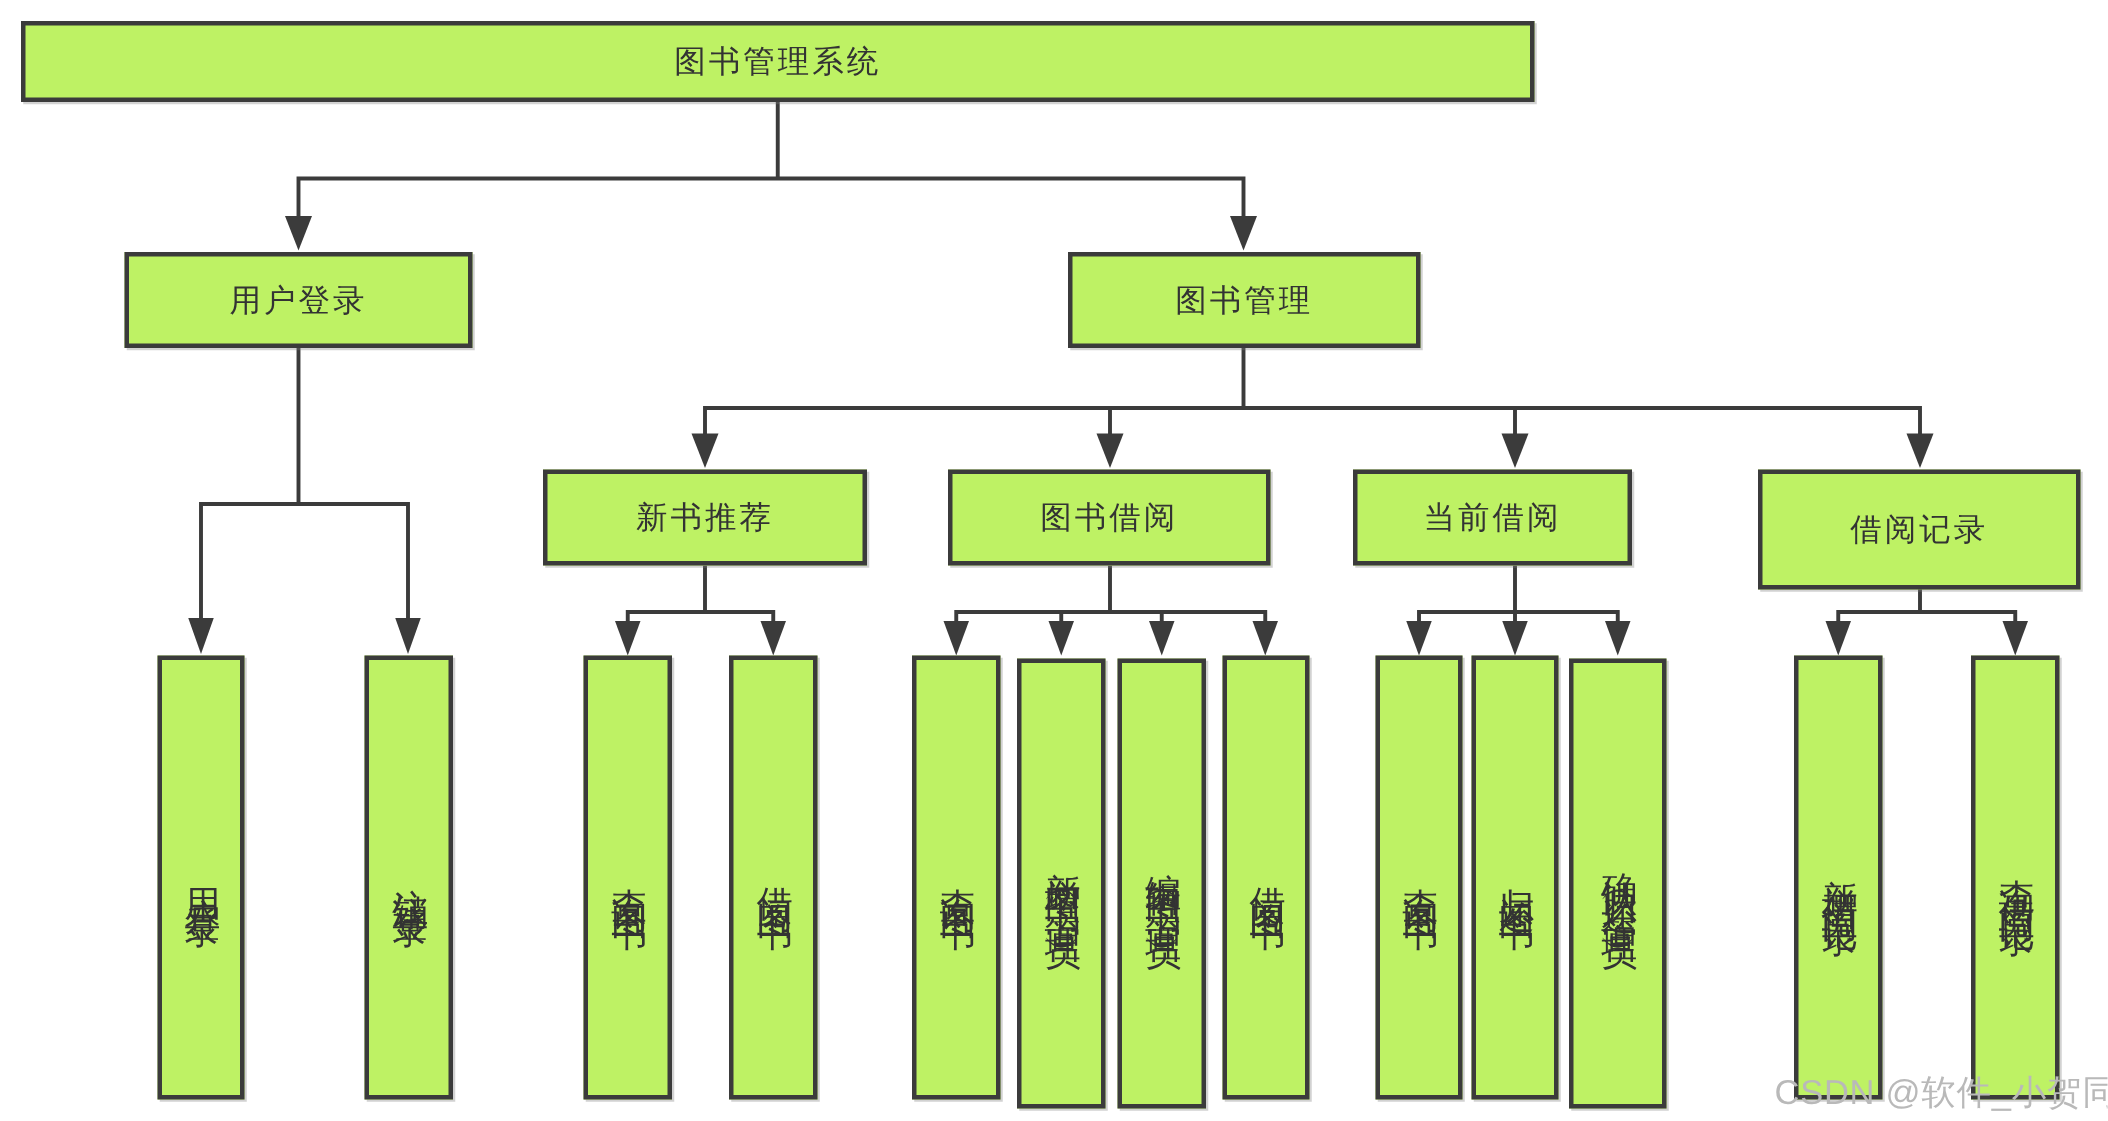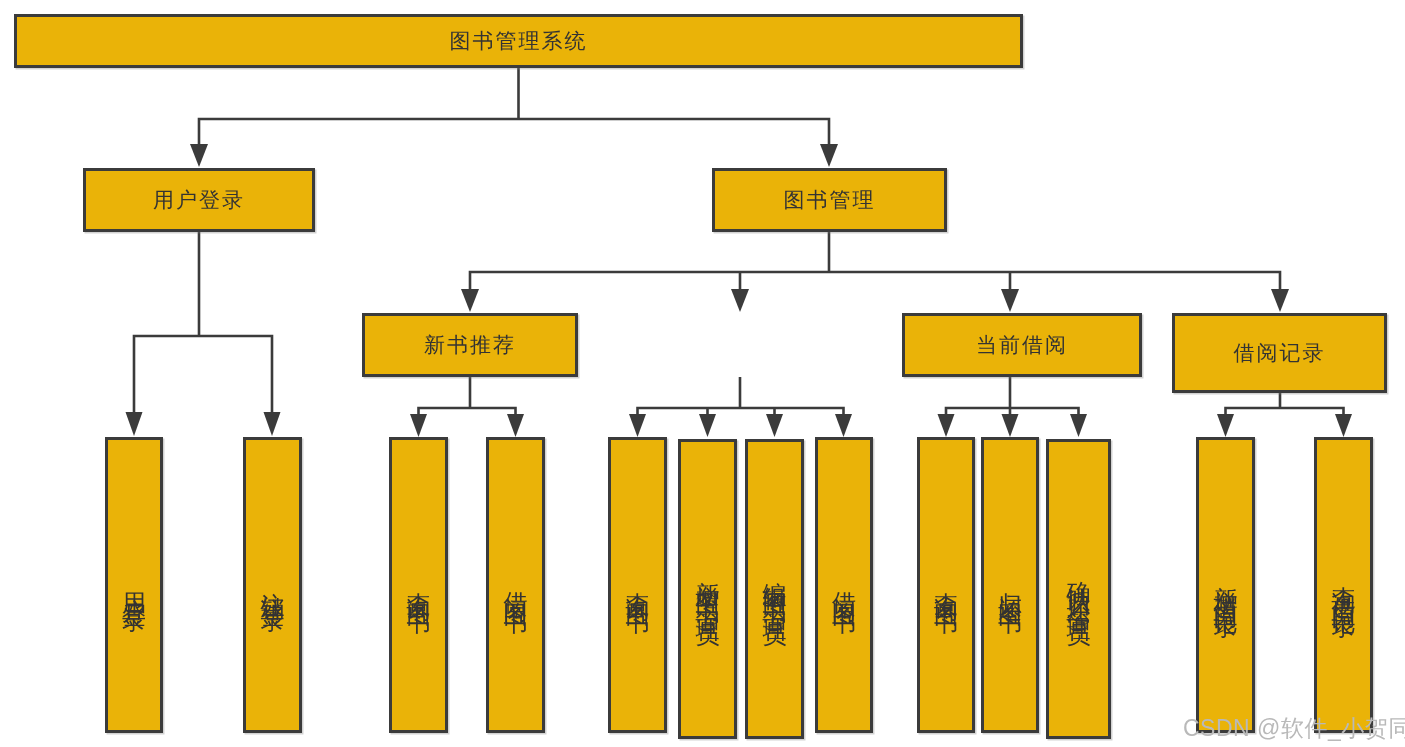--- a/index.html
+++ b/index.html
@@ -20,21 +20,21 @@
   #connectors {
     position: absolute;
     left: 0;
     top: 0;
     z-index: 1;
   }
   .node {
     position: absolute;
     box-sizing: border-box;
     border: 3px solid #3b3b3b;
-    background: #eab308;
+    background: #bef264;
     display: flex;
     align-items: center;
     justify-content: center;
     color: #333333;
     z-index: 2;
     box-shadow: 1.5px 1.5px 0 rgba(125,125,125,0.35);
   }
   .hbox {
     font-size: 21px;
     letter-spacing: 2px;
@@ -104,21 +104,22 @@
       <polygon points="1335,414 1352,414 1343.5,437"></polygon>
     </g>
   </svg>
 
   <div class="node hbox" style="left:14px; top:14px; width:1009px; height:54px;">图书管理系统</div>
 
   <div class="node hbox" style="left:83px; top:168px; width:232px; height:64px;">用户登录</div>
   <div class="node hbox" style="left:362px; top:313px; width:216px; height:64px;">新书推荐</div>
 
   <div class="node hbox" style="left:712px; top:168px; width:235px; height:64px;">图书管理</div>
-  <div class="node hbox" style="left:902px; top:313px; width:240px; height:64px;">当前借阅</div>
+  <div class="node hbox" style="left:632px; top:313px; width:215px; height:64px;">图书借阅</div>
+  <div class="node hbox" style="left:902px; top:313px; width:186px; height:64px;">当前借阅</div>
   <div class="node hbox" style="left:1172px; top:313px; width:215px; height:80px;">借阅记录</div>
 
   <div class="node vbox" style="left:105px; top:437px; width:58px; height:296px;">
     <span class="vtext">用户登录</span>
   </div>
   <div class="node vbox" style="left:243px; top:437px; width:59px; height:296px;">
     <span class="vtext">注销登录</span>
   </div>
 
   <div class="node vbox" style="left:389px; top:437px; width:59px; height:296px;">

